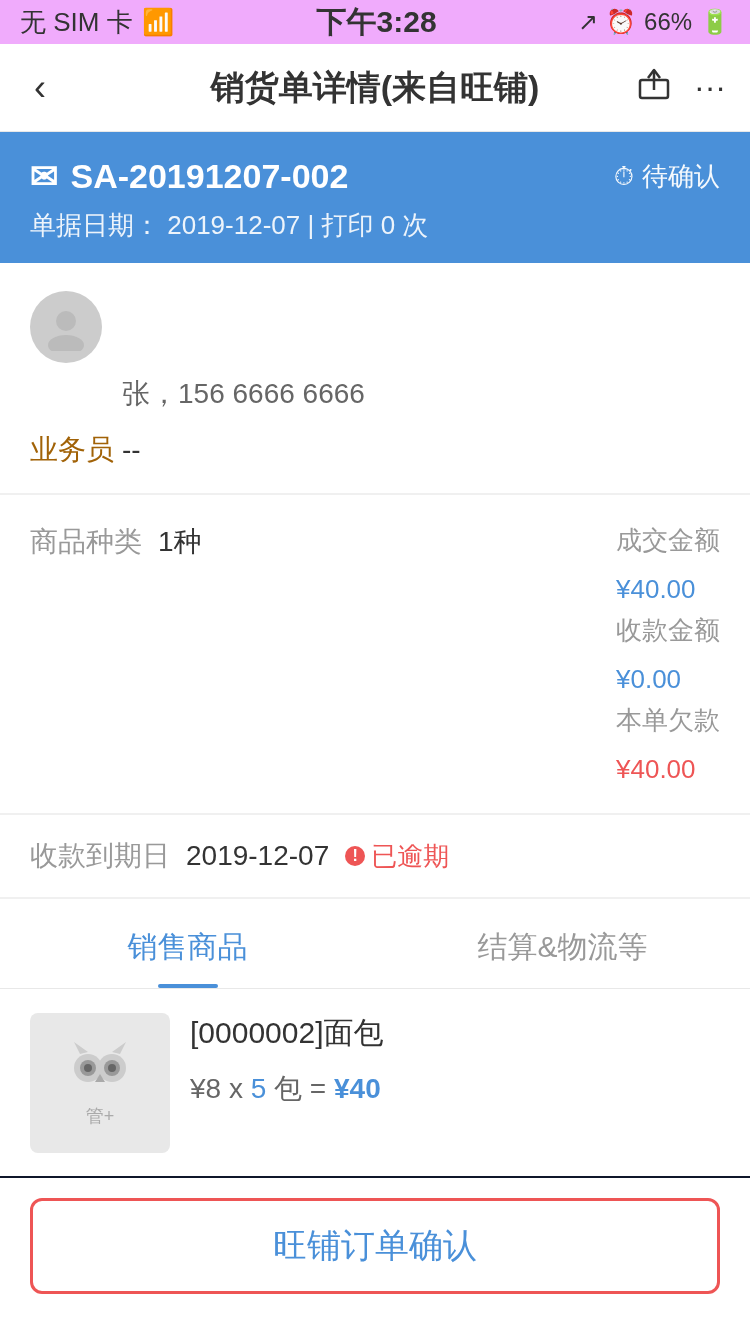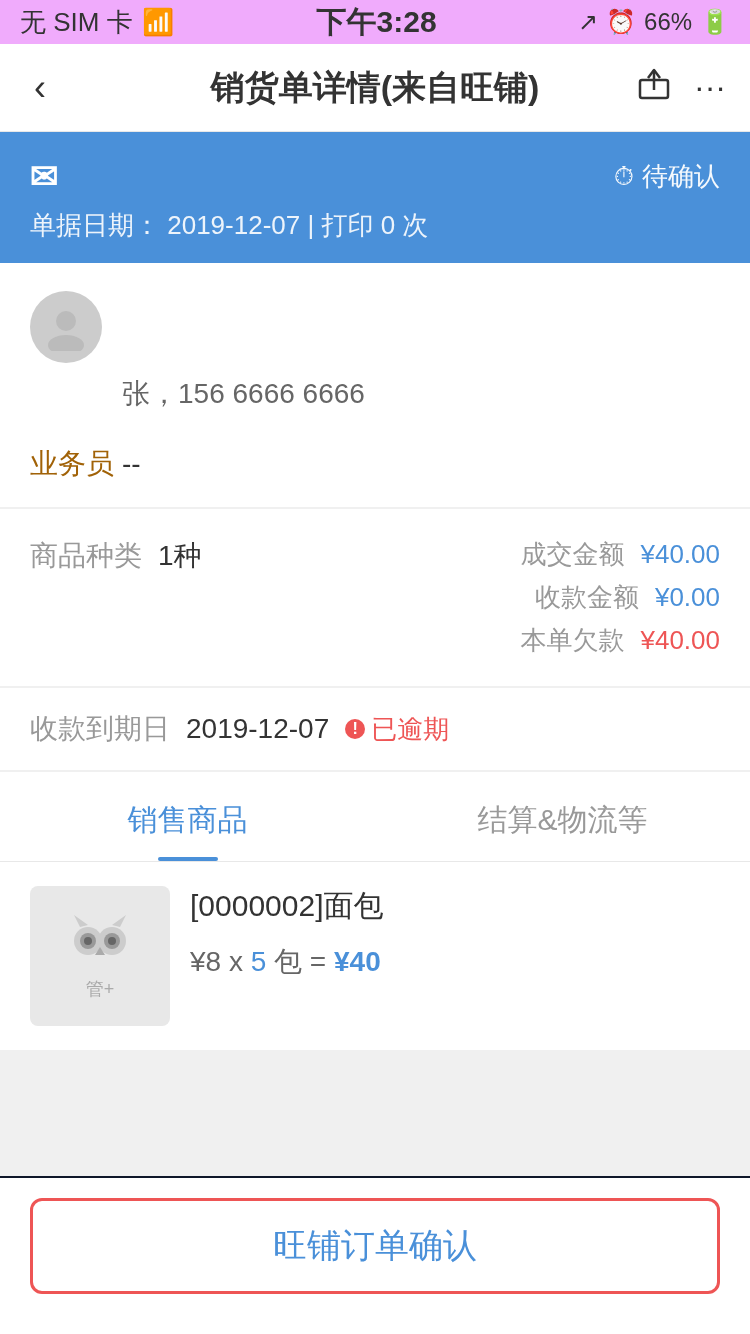--- a/index.html
+++ b/index.html
@@ -121,21 +121,21 @@
       flex-shrink: 0;
     }
     .customer-phone {
       font-size: 36px;
       font-weight: 600;
       color: #333;
     }
     .customer-name {
       font-size: 28px;
       color: #666;
-      margin-bottom: 32px;
+      margin-bottom: 18px;
       padding-left: 92px;
     }
     .customer-meta {
       display: flex;
       align-items: center;
       font-size: 28px;
       color: #666;
       padding-left: 0;
     }
     .meta-item {
@@ -170,23 +170,23 @@
     .summary-item-label { color: #999; }
     .summary-item-value { color: #333; }
     .summary-right {
       display: flex;
       flex-direction: column;
       align-items: flex-end;
       gap: 8px;
     }
     .amount-row {
       display: flex;
-      align-items: center;
       gap: 16px;
       font-size: 26px;
+      flex-direction: column;
     }
     .amount-label { color: #999; }
     .amount-value { color: #4A90D9; font-weight: 500; }
     .amount-value.red { color: #e55; }
 
     
     .due-section {
       background: #fff;
       padding: 22px 30px;
       margin-bottom: 2px;
@@ -374,20 +374,21 @@
     <span class="nav-icon">···</span>
   </div>
 </div>
 
 <div class="main-content">
 
   <div class="order-header">
     <div class="order-header-top">
       <div class="order-id">
         <span>✉</span>
+        <span>SA-20191207-002</span>
       </div>
       <div class="order-status">
         <span>⏱</span>
         <span>待确认</span>
       </div>
     </div>
     <div class="order-date">
       <span>单据日期：</span>
       <span>2019-12-07</span>
       <span>| 打印 0 次</span>

